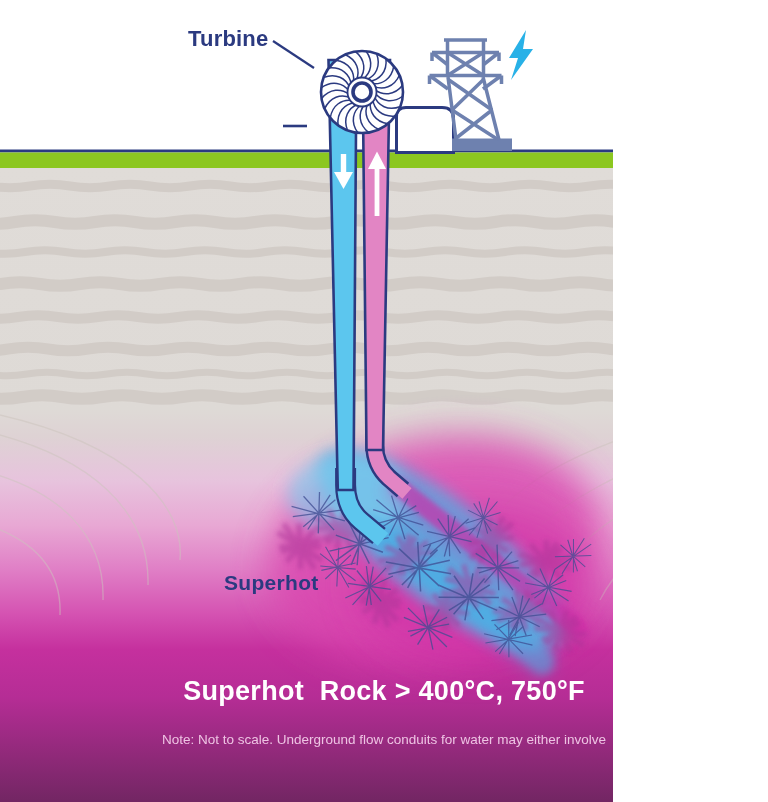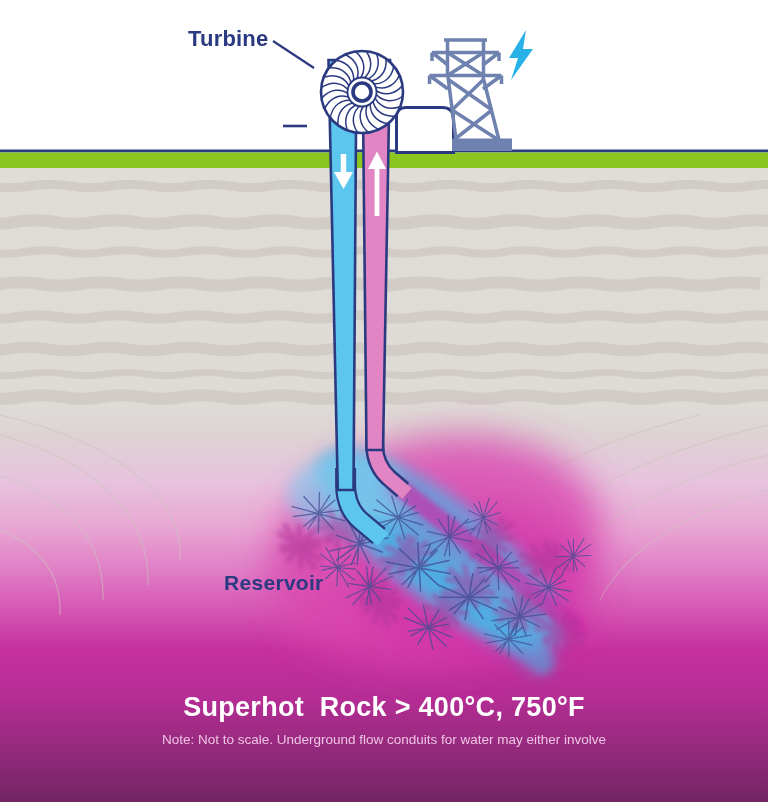--- a/index.html
+++ b/index.html
@@ -1,26 +1,26 @@
 <!DOCTYPE html>
 <html><head>
 <meta charset="utf-8">
 <style>
   html,body{margin:0;padding:0;background:#ffffff;}
   .stage{
-    position:relative;width:768px;height:802px;overflow:hidden;background:#ffffff;
+    position:relative;width:613px;height:802px;overflow:hidden;background:#ffffff;
     font-family:"Liberation Sans", sans-serif;
   }
   .stage svg{position:absolute;left:0;top:0;}
   .lbl{position:absolute;color:#2b3a80;}
   .lbl-turbine{left:188px;top:26px;font-size:22px;font-weight:600;letter-spacing:.2px;}
   .lbl-recirc{left:118px;top:86px;width:162px;text-align:center;font-size:21px;font-weight:600;line-height:27px;}
   .lbl-reservoir{left:224px;top:571px;font-size:21px;font-weight:600;letter-spacing:.3px;}
   .lbl-superhot{left:0;top:676px;width:768px;text-align:center;color:#ffffff;
-    font-size:27px;font-weight:700;letter-spacing:.3px;white-space:pre;margin-top:16px;}
+    font-size:27px;font-weight:700;letter-spacing:.3px;white-space:pre;}
   .lbl-note{left:0;top:730px;width:768px;text-align:center;color:#eec3e3;
     font-size:13.5px;line-height:19.5px;font-weight:400;}
 </style>
 </head>
 <body>
 
 <div class="stage">
 
   <svg width="768" height="802" viewBox="0 0 768 802">
     <defs>
@@ -190,21 +190,21 @@
 
     <g stroke="#2b3a80" fill="none">
       <path d="M273,41 L314,68" stroke-width="2.2"></path>
       <path d="M283,126 L307,126" stroke-width="2.6"></path>
     </g>
   </svg>
 
   <div class="lbl lbl-turbine">Turbine</div>
 
 
-  <div class="lbl lbl-reservoir">Reservoir</div>
+  <div class="lbl lbl-reservoir">Superhot</div>
 
   <div class="lbl lbl-superhot">Superhot  Rock &gt; 400°C, 750°F</div>
 
   <div class="lbl lbl-note">
     <div>Note: Not to scale. Underground flow conduits for water may either involve</div>
   </div>
 
 </div>
 
 </body></html>

